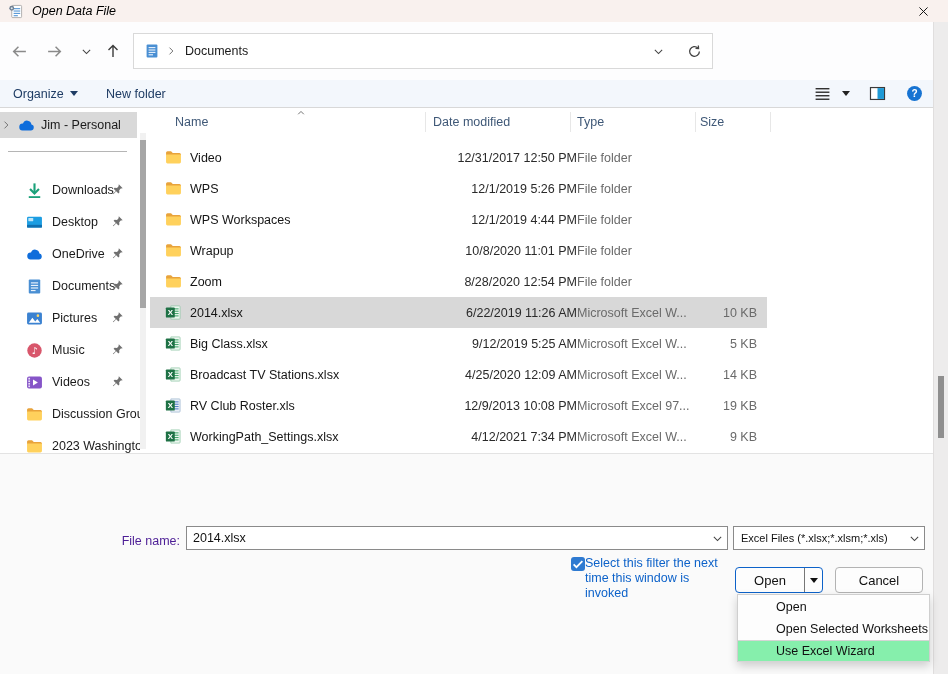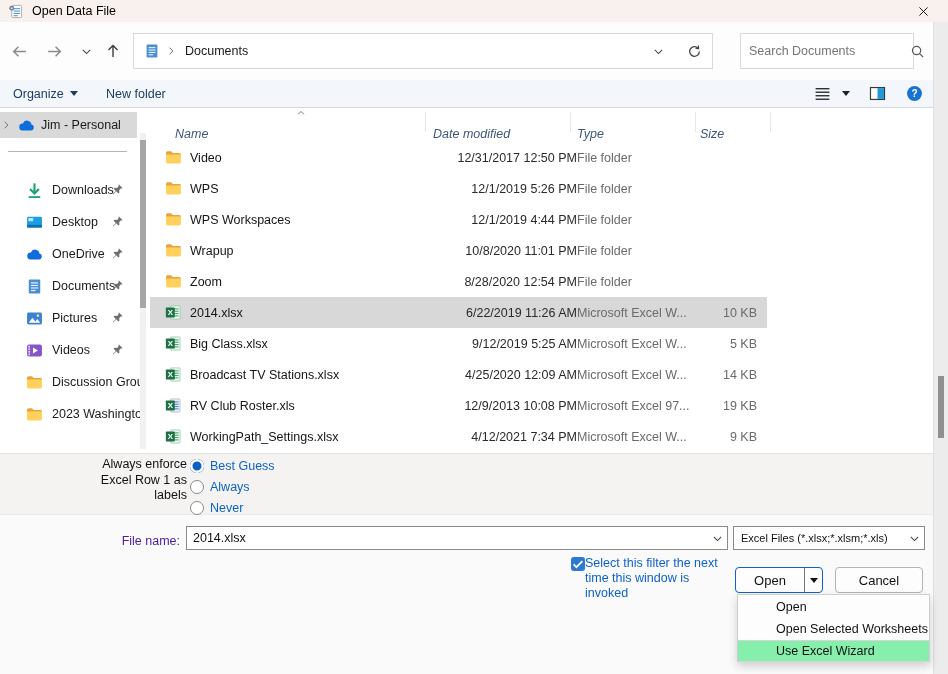--- a/index.html
+++ b/index.html
@@ -3,21 +3,21 @@
 <meta charset="utf-8">
 <style>
   * { margin:0; padding:0; box-sizing:border-box; }
   html,body { width:948px; height:674px; }
   body { font-family:"Liberation Sans","DejaVu Sans",sans-serif; font-size:12.5px; color:#1b1b1b; background:#fff; }
   .window { position:relative; width:948px; height:674px; background:#fff; overflow:hidden; }
 
   
   .titlebar { position:absolute; left:0; top:0; width:948px; height:22px; background:#f9f1ee; display:flex; align-items:center; padding-left:8px; }
   .titlebar .app-ic { width:15px; height:15px; margin-right:9px; }
-  .titlebar .ttl { font-size:12.5px; color:#000; }
+  .titlebar .ttl { font-size:12.5px; color:#000;font-style:italic; }
   .close-btn { position:absolute; right:16px; top:3px; width:18px; height:16px; display:flex; align-items:center; justify-content:center; cursor:pointer; }
 
   
   .navbar { position:absolute; left:0; top:22px; width:933px; height:58px; background:#fdfdfe; }
   .nav-ic { position:absolute; top:20px; width:18px; height:18px; display:flex; align-items:center; justify-content:center; }
   .addressbar { position:absolute; left:133px; top:11px; width:580px; height:36px; background:#fff; border:1px solid #d9d9d9; display:flex; align-items:center; padding:0 10px; }
   .addressbar .crumb { margin-left:8px; color:#1a1a1a; }
   .addressbar .spacer { flex:1; }
   .searchbox { position:absolute; left:740px; top:11px; width:174px; height:36px; background:#fff; border:1px solid #d9d9d9; display:flex; align-items:center; padding:0 8px; }
   .searchbox input { flex:1; border:none; outline:none; font:inherit; font-size:12.5px; color:#333; background:transparent; }
@@ -39,21 +39,21 @@
   .side-item { height:32px; display:flex; align-items:center; padding-left:26px; gap:9px; cursor:pointer; position:relative; }
   .side-item .lbl { white-space:nowrap; overflow:hidden; }
   .side-item .pin { position:absolute; right:16px; top:9px; width:13px; height:13px; display:none; }
   .side-item.pinned .pin { display:block; }
   .side-ic { width:17px; height:17px; flex:0 0 17px; }
   .side-scroll-track { position:absolute; left:140px; top:25px; width:6px; height:316px; background:#f1f1f1; }
   .side-scroll-thumb { position:absolute; left:140px; top:32px; width:6px; height:168px; background:#a6a6a6; }
 
   .filelist { position:absolute; left:150px; top:0; width:783px; height:345px; overflow:hidden; }
   .fl-header { position:absolute; left:0; top:0; width:640px; height:28px; color:#3f5877; }
-  .fl-header .hcell { position:absolute; top:19px; cursor:pointer;font-style:italic; }
+  .fl-header .hcell { position:absolute; top:7px; cursor:pointer; }
   .hsep { position:absolute; top:4px; width:1px; height:20px; background:#e7e7e7; }
   .sort-caret { position:absolute; left:146px; top:0px; width:10px; height:8px; }
   .fl-rows { position:absolute; left:0; top:34px; width:617px; }
   .frow { height:31px; width:617px; display:grid; grid-template-columns:15px 17px 8px 243px 144px 133px 52px; align-items:center; cursor:pointer; }
   .frow.selected { background:#d8d8d8; }
   .frow .ic { width:17px; height:17px; grid-column:2; }
   .frow .nm { grid-column:4; color:#151515; white-space:nowrap; overflow:hidden; }
   .frow .dt { grid-column:5; color:#2a2a2a;text-align:right; }
   .frow .tp { grid-column:6; color:#6a6a6a; }
   .frow .sz { grid-column:7; color:#6a6a6a; text-align:right; padding-right:5px; }
@@ -290,28 +290,20 @@
             <use href="#i-chev-down"></use>
           </svg>
         </span>
       <span>
           <svg width="15" height="15" viewBox="0 0 16 16">
             <use href="#i-refresh"></use>
           </svg>
         </span>
     </div>
 
-    <div class="searchbox">
-      <input type="text" placeholder="Search Documents" style="">
-      <span>
-          <svg width="15" height="15" viewBox="0 0 16 16">
-            <use href="#i-search"></use>
-          </svg>
-        </span>
-    </div>
   </div>
 
   <div class="toolbar">
     <div class="tb-item" style="left:13px">
       <span>Organize</span>
       <span class="caret-dn"></span>
     </div>
     <div class="tb-item" style="left:106px">
       <span>New folder</span>
     </div>
@@ -414,20 +406,33 @@
               </svg>
             </span>
             <span class="lbl">Pictures</span>
             <span class="pin">
               <svg width="13" height="13" viewBox="0 0 16 16">
                 <use href="#i-pin"></use>
               </svg>
             </span>
           </div>
 
+          <div class="side-item pinned">
+            <span class="side-ic">
+              <svg class="icsvg" viewBox="0 0 16 16">
+                <use href="#i-music"></use>
+              </svg>
+            </span>
+            <span class="lbl">Music</span>
+            <span class="pin">
+              <svg width="13" height="13" viewBox="0 0 16 16">
+                <use href="#i-pin"></use>
+              </svg>
+            </span>
+          </div>
 
           <div class="side-item pinned">
             <span class="side-ic">
               <svg class="icsvg" viewBox="0 0 16 16">
                 <use href="#i-videos"></use>
               </svg>
             </span>
             <span class="lbl">Videos</span>
             <span class="pin">
               <svg width="13" height="13" viewBox="0 0 16 16">
@@ -597,44 +602,20 @@
             <span class="nm">WorkingPath_Settings.xlsx</span>
             <span class="dt">4/12/2021 7:34 PM</span>
             <span class="tp">Microsoft Excel W...</span>
             <span class="sz">9 KB</span>
           </div>
         </div>
     </div>
   </div>
 
   <div class="bottom">
-    <div class="opt-strip">
-      <div class="opt-label">
-        <div>Always enforce</div>
-        <div>Excel Row 1 as</div>
-        <div>labels</div>
-      </div>
-      <div class="radio-rows">
-
-          <div class="radio-row">
-            <span class="rdot checked"></span>
-            <span class="rlbl">Best Guess</span>
-          </div>
-
-          <div class="radio-row">
-            <span class="rdot"></span>
-            <span class="rlbl">Always</span>
-          </div>
-
-          <div class="radio-row">
-            <span class="rdot"></span>
-            <span class="rlbl">Never</span>
-          </div>
-        </div>
-    </div>
 
     <div class="fn-label">File name:</div>
     <div class="fn-combo">
       <input type="text" value="2014.xlsx" style="">
       <span class="chev">
           <svg width="13" height="13" viewBox="0 0 16 16">
             <use href="#i-chev-down"></use>
           </svg>
         </span>
     </div>

